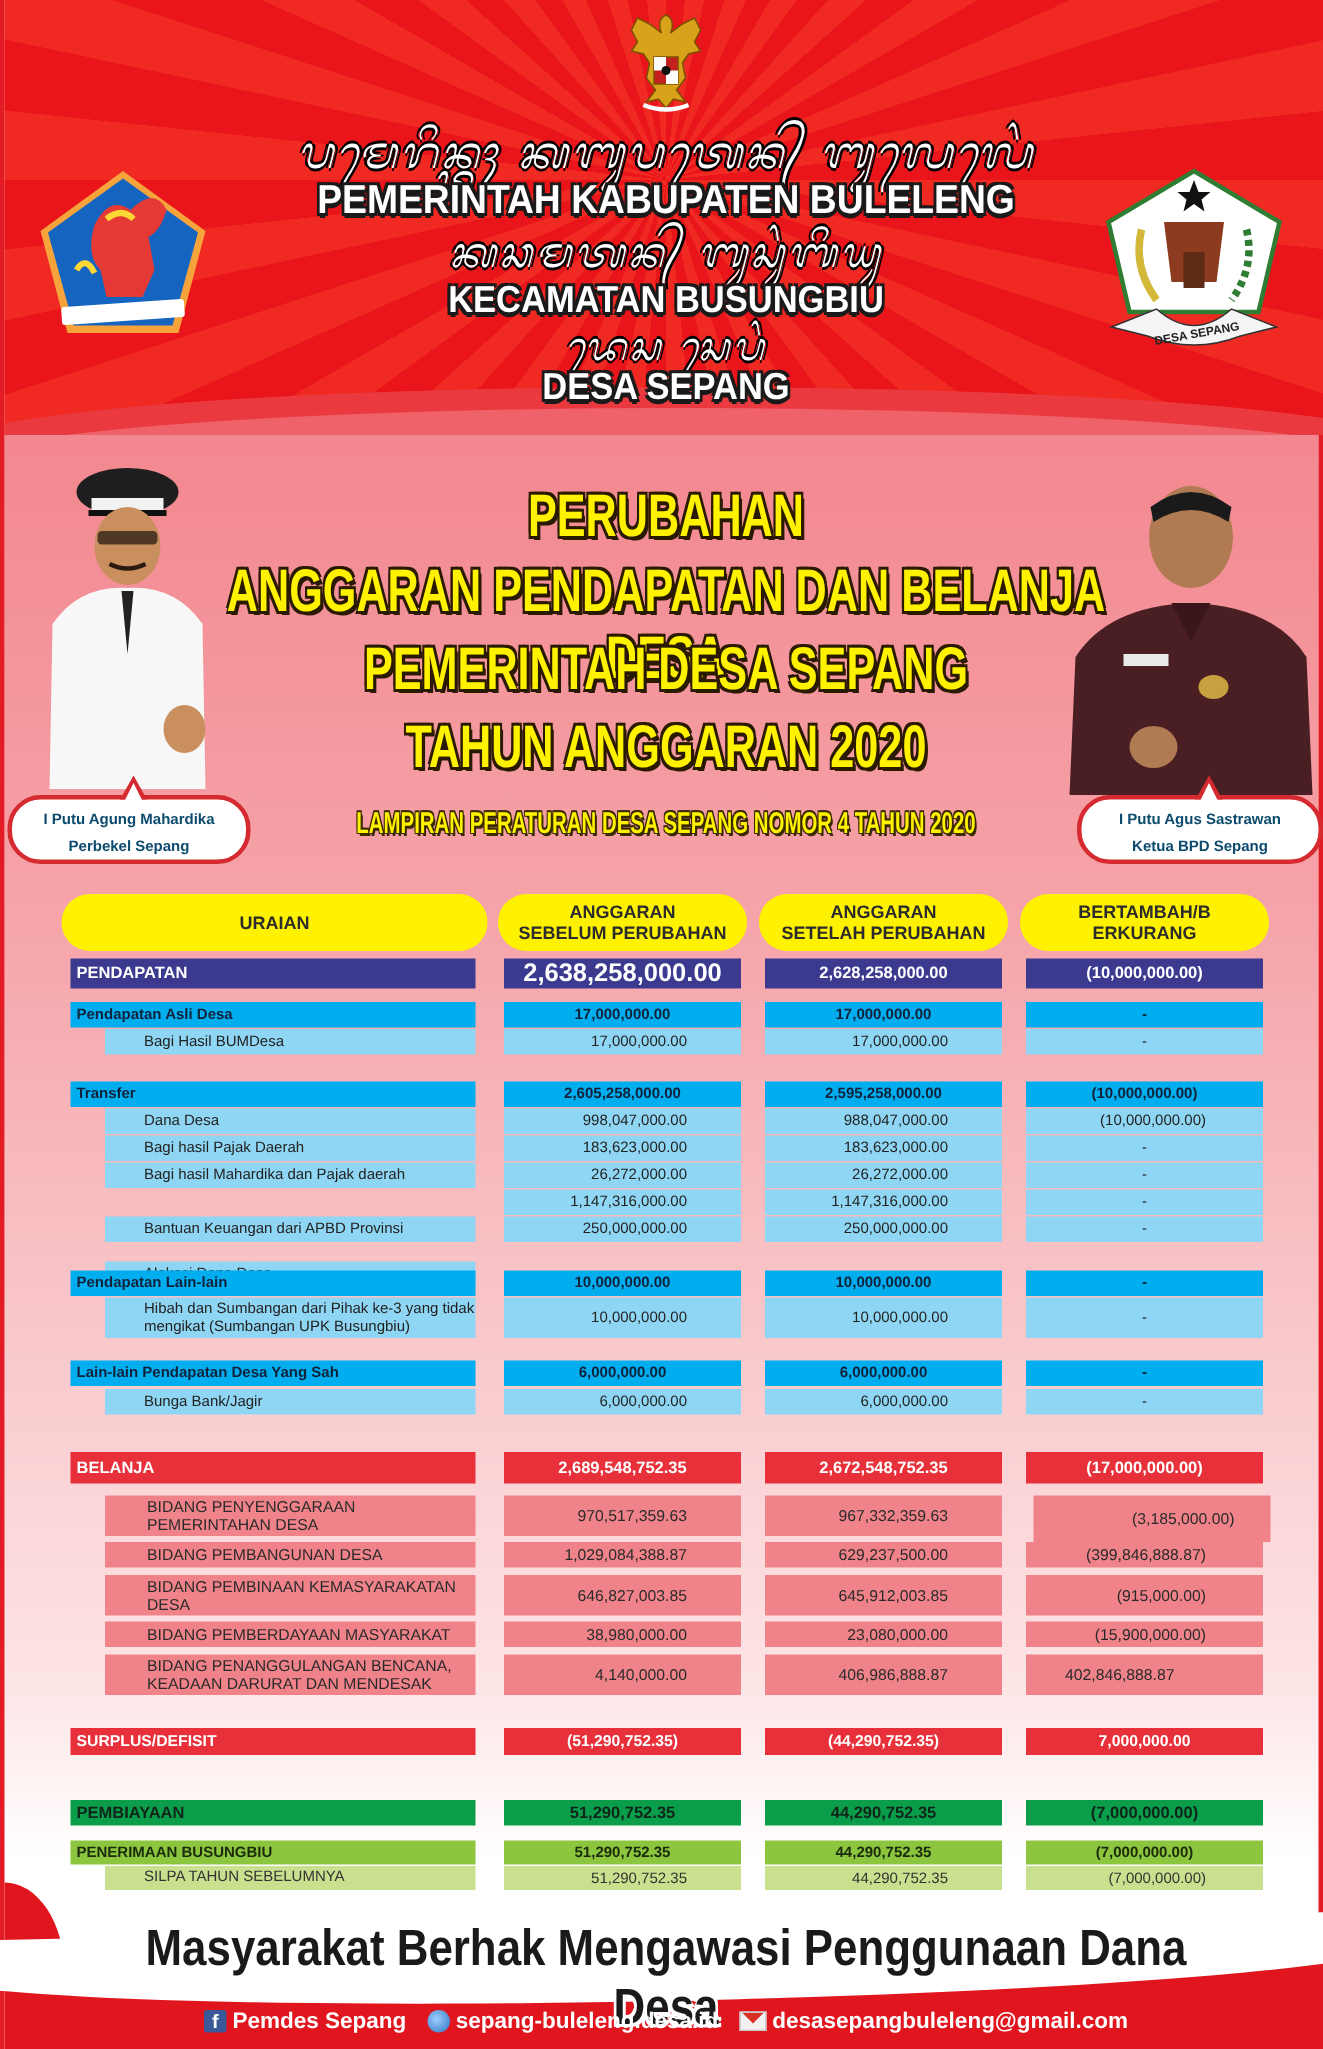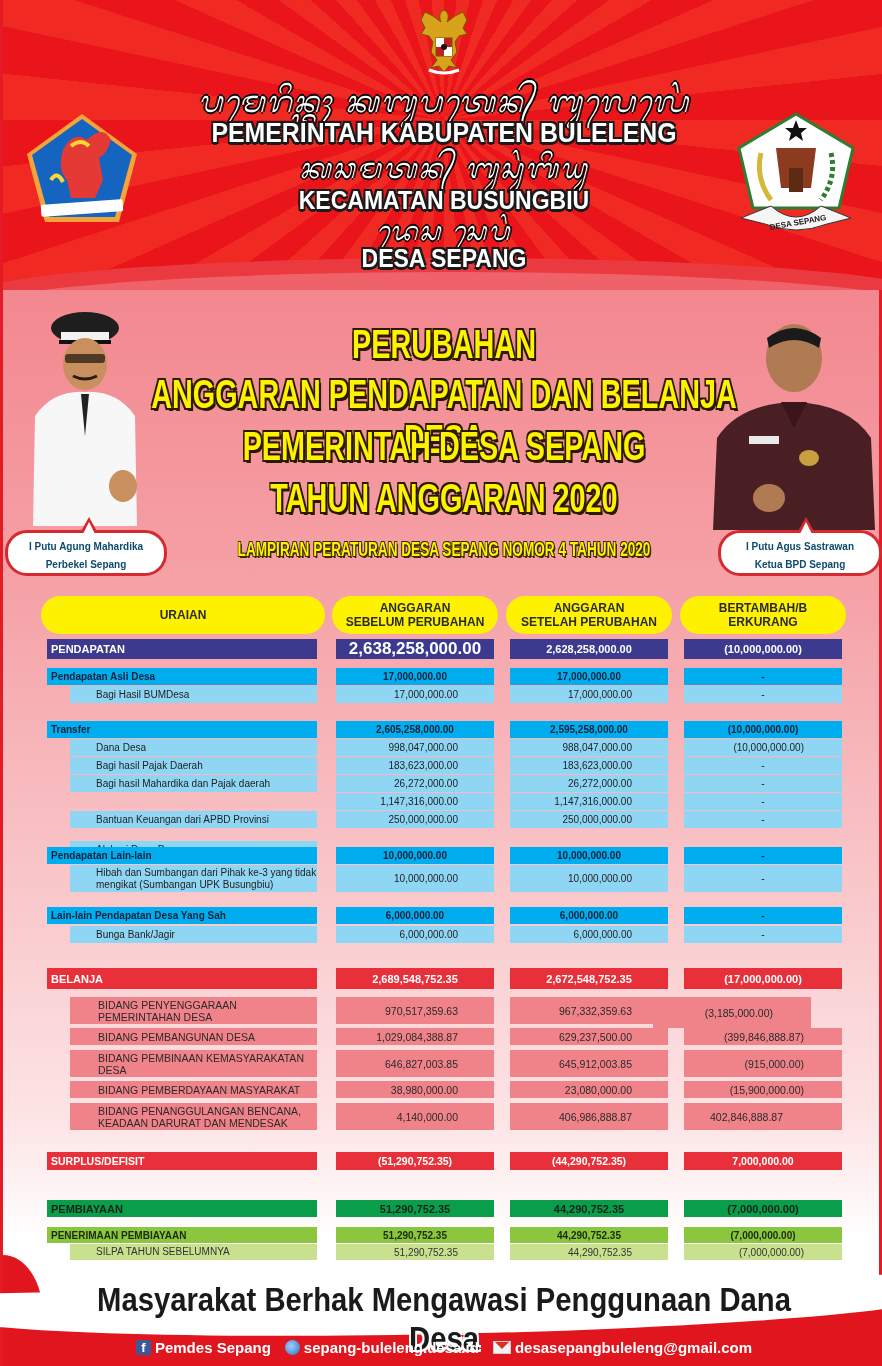--- a/index.html
+++ b/index.html
@@ -308,21 +308,21 @@
       <div>
         <div class="cell grouplabel" style="left: 44px; top: 968px; width: 270px; height: 21px; background: rgb(232, 48, 58); color: rgb(255, 255, 255); font-size: 11px; font-weight: bold; text-transform: none;">BELANJA</div>
         <div class="cell center" style="left: 333px; top: 968px; width: 158px; height: 21px; background: rgb(232, 48, 58); color: rgb(255, 255, 255); font-size: 11px; font-weight: bold;">2,689,548,752.35</div>
         <div class="cell center" style="left: 507px; top: 968px; width: 158px; height: 21px; background: rgb(232, 48, 58); color: rgb(255, 255, 255); font-size: 11px; font-weight: bold;">2,672,548,752.35</div>
         <div class="cell center" style="left: 681px; top: 968px; width: 158px; height: 21px; background: rgb(232, 48, 58); color: rgb(255, 255, 255); font-size: 11px; font-weight: bold;">(17,000,000.00)</div>
       </div>
       <div>
         <div class="cell label" style="padding-left: 28px; left: 67px; top: 997px; width: 247px; height: 27px; background: rgb(240, 131, 138); color: rgb(42, 42, 42); font-size: 10.5px;">BIDANG PENYENGGARAAN PEMERINTAHAN DESA</div>
         <div class="cell num" style="left: 333px; top: 997px; width: 158px; height: 27px; background: rgb(240, 131, 138); color: rgb(42, 42, 42); font-size: 10.5px;">970,517,359.63</div>
         <div class="cell num" style="left: 507px; top: 997px; width: 158px; height: 27px; background: rgb(240, 131, 138); color: rgb(42, 42, 42); font-size: 10.5px;">967,332,359.63</div>
-        <div class="cell num" style="left: 650px; top: 997px; width: 158px; height: 31px; background: rgb(240, 131, 138); color: rgb(42, 42, 42); font-size: 10.5px; padding-right: 38px;">(3,185,000.00)</div>
+        <div class="cell num" style="left: 686px; top: 997px; width: 158px; height: 31px; background: rgb(240, 131, 138); color: rgb(42, 42, 42); font-size: 10.5px; padding-right: 24px;">(3,185,000.00)</div>
       </div>
       <div>
         <div class="cell label" style="padding-left: 28px; left: 67px; top: 1028px; width: 247px; height: 17px; background: rgb(240, 131, 138); color: rgb(42, 42, 42); font-size: 10.5px;">BIDANG PEMBANGUNAN DESA</div>
         <div class="cell num" style="left: 333px; top: 1028px; width: 158px; height: 17px; background: rgb(240, 131, 138); color: rgb(42, 42, 42); font-size: 10.5px;">1,029,084,388.87</div>
         <div class="cell num" style="left: 507px; top: 1028px; width: 158px; height: 17px; background: rgb(240, 131, 138); color: rgb(42, 42, 42); font-size: 10.5px;">629,237,500.00</div>
         <div class="cell num" style="left: 681px; top: 1028px; width: 158px; height: 17px; background: rgb(240, 131, 138); color: rgb(42, 42, 42); font-size: 10.5px; padding-right: 38px;">(399,846,888.87)</div>
       </div>
       <div>
         <div class="cell label" style="padding-left: 28px; left: 67px; top: 1050px; width: 247px; height: 27px; background: rgb(240, 131, 138); color: rgb(42, 42, 42); font-size: 10.5px;">BIDANG PEMBINAAN KEMASYARAKATAN DESA</div>
         <div class="cell num" style="left: 333px; top: 1050px; width: 158px; height: 27px; background: rgb(240, 131, 138); color: rgb(42, 42, 42); font-size: 10.5px;">646,827,003.85</div>
@@ -347,21 +347,21 @@
         <div class="cell center" style="left: 507px; top: 1152px; width: 158px; height: 18px; background: rgb(232, 48, 58); color: rgb(255, 255, 255); font-size: 10.5px; font-weight: bold;">(44,290,752.35)</div>
         <div class="cell center" style="left: 681px; top: 1152px; width: 158px; height: 18px; background: rgb(232, 48, 58); color: rgb(255, 255, 255); font-size: 10.5px; font-weight: bold;">7,000,000.00</div>
       </div>
       <div>
         <div class="cell grouplabel" style="left: 44px; top: 1200px; width: 270px; height: 17px; background: rgb(10, 158, 75); color: rgb(16, 37, 26); font-size: 11px; font-weight: bold; text-transform: none;">PEMBIAYAAN</div>
         <div class="cell center" style="left: 333px; top: 1200px; width: 158px; height: 17px; background: rgb(10, 158, 75); color: rgb(16, 37, 26); font-size: 11px; font-weight: bold;">51,290,752.35</div>
         <div class="cell center" style="left: 507px; top: 1200px; width: 158px; height: 17px; background: rgb(10, 158, 75); color: rgb(16, 37, 26); font-size: 11px; font-weight: bold;">44,290,752.35</div>
         <div class="cell center" style="left: 681px; top: 1200px; width: 158px; height: 17px; background: rgb(10, 158, 75); color: rgb(16, 37, 26); font-size: 11px; font-weight: bold;">(7,000,000.00)</div>
       </div>
       <div>
-        <div class="cell grouplabel" style="left: 44px; top: 1227px; width: 270px; height: 16px; background: rgb(140, 198, 63); color: rgb(26, 42, 10); font-size: 10px; font-weight: bold;">PENERIMAAN PEMBIAYAAN</div>
+        <div class="cell grouplabel" style="left: 44px; top: 1227px; width: 270px; height: 16px; background: rgb(140, 198, 63); color: rgb(26, 42, 10); font-size: 10px; font-weight: bold;">PENERIMAAN BUSUNGBIU</div>
         <div class="cell center" style="left: 333px; top: 1227px; width: 158px; height: 16px; background: rgb(140, 198, 63); color: rgb(26, 42, 10); font-size: 10px; font-weight: bold;">51,290,752.35</div>
         <div class="cell center" style="left: 507px; top: 1227px; width: 158px; height: 16px; background: rgb(140, 198, 63); color: rgb(26, 42, 10); font-size: 10px; font-weight: bold;">44,290,752.35</div>
         <div class="cell center" style="left: 681px; top: 1227px; width: 158px; height: 16px; background: rgb(140, 198, 63); color: rgb(26, 42, 10); font-size: 10px; font-weight: bold;">(7,000,000.00)</div>
       </div>
       <div>
         <div class="cell label" style="left: 67px; top: 1244px; width: 247px; height: 16px; background: rgb(201, 224, 142); color: rgb(51, 51, 51); font-size: 10px;">SILPA TAHUN SEBELUMNYA</div>
         <div class="cell num" style="left: 333px; top: 1244px; width: 158px; height: 16px; background: rgb(201, 224, 142); color: rgb(51, 51, 51); font-size: 10px;">51,290,752.35</div>
         <div class="cell num" style="left: 507px; top: 1244px; width: 158px; height: 16px; background: rgb(201, 224, 142); color: rgb(51, 51, 51); font-size: 10px;">44,290,752.35</div>
         <div class="cell num" style="left: 681px; top: 1244px; width: 158px; height: 16px; background: rgb(201, 224, 142); color: rgb(51, 51, 51); font-size: 10px; padding-right: 38px;">(7,000,000.00)</div>
       </div>

